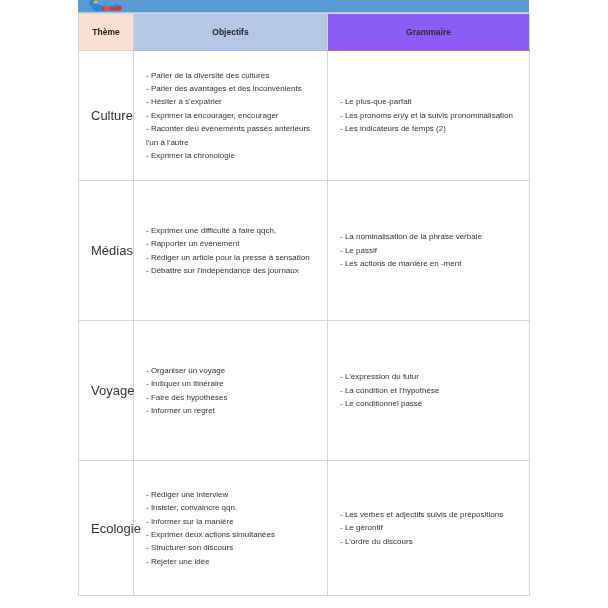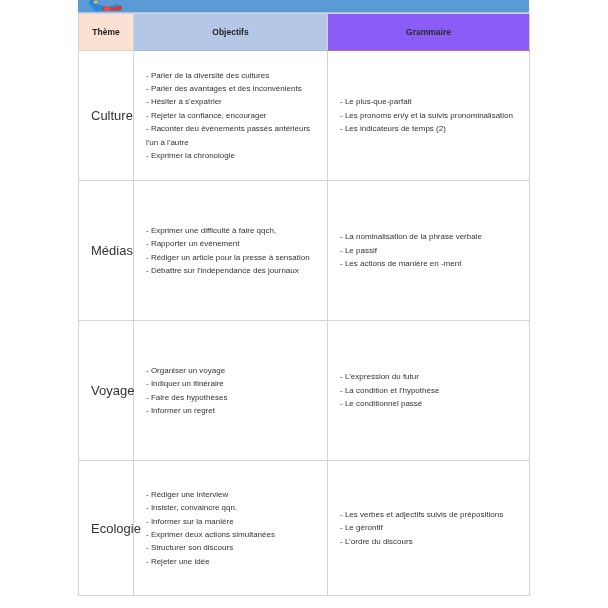--- a/index.html
+++ b/index.html
@@ -151,21 +151,21 @@
       </tr>
     </thead>
     <tbody>
 
       <tr class="r1">
         <td class="cell-theme">Culture</td>
         <td class="cell-list obj-pad">
           <div class="ln">- Parler de la diversité des cultures</div>
           <div class="ln">- Parler des avantages et des inconvénients</div>
           <div class="ln">- Hésiter à s'expatrier</div>
-          <div class="ln">- Rejeter la confiance, encourager</div>
+          <div class="ln">- Exprimer la encourager, encourager</div>
           <div class="ln">- Raconter deu événements passés antérieurs l'un à l'autre</div>
           <div class="ln">- Exprimer la chronologie</div>
         </td>
         <td class="cell-list gram-pad">
           <div class="ln">- Le plus-que-parfait</div>
           <div class="ln">- Les pronoms en/y et la suivis pronominalisation</div>
           <div class="ln">- Les indicateurs de temps (2)</div>
         </td>
       </tr>
 

